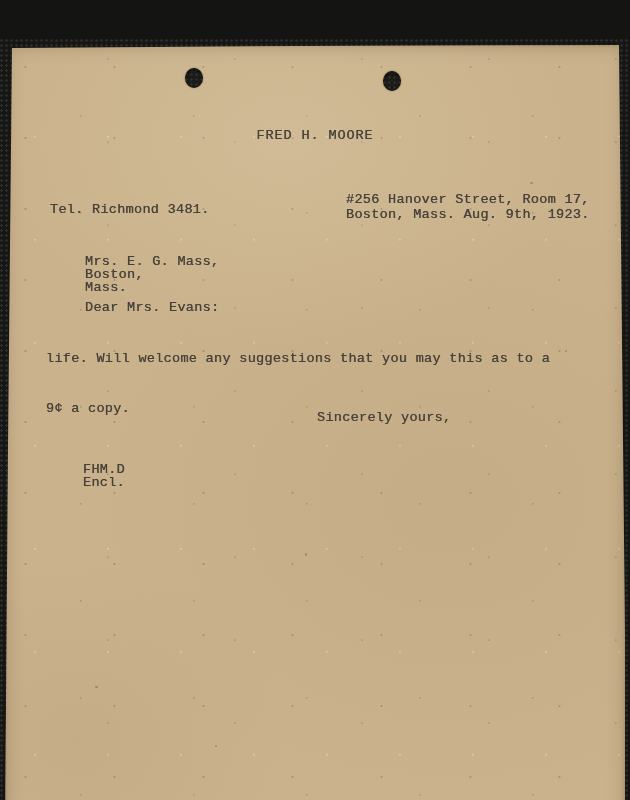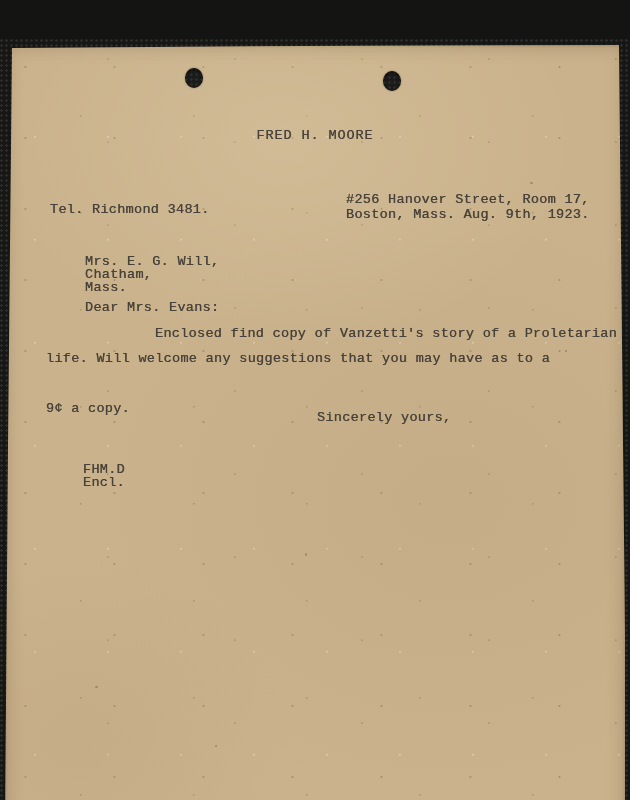--- a/index.html
+++ b/index.html
@@ -70,28 +70,27 @@
 <div class="scan-bg">
   <div class="paper">
 
     <div class="t centered letterhead-name">FRED H. MOORE</div>
 
     <div class="t tel">Tel. Richmond 3481.</div>
 
     <div class="t addr1">#256 Hanover Street, Room 17,</div>
     <div class="t addr2">Boston, Mass. Aug. 9th, 1923.</div>
 
-    <div class="t rcpt1">Mrs. E. G. Will,</div>
-    <div class="t rcpt2">Chatham,</div>
+    <div class="t rcpt1">Mrs. E. G. Mass,</div>
+    <div class="t rcpt2">Boston,</div>
     <div class="t rcpt3">Mass.</div>
 
     <div class="t salutation">Dear Mrs. Evans:</div>
 
-    <div class="t body1">Enclosed find copy of Vanzetti's story of a Proletarian</div>
-    <div class="t body2">life. Will welcome any suggestions that you may have as to a</div>
+    <div class="t body2">life. Will welcome any suggestions that you may this as to a</div>
     <div class="t body4">9¢ a copy.</div>
 
     <div class="t closing">Sincerely yours,</div>
 
     <div class="t initials">FHM.D</div>
     <div class="t encl">Encl.</div>
 
     <div class="speck" style="left:525px;top:137px;width:3px;height:2px;"></div>
     <div class="speck" style="left:300px;top:508px;width:2px;height:3px;"></div>
     <div class="speck" style="left:90px;top:641px;width:3px;height:2px;"></div>

